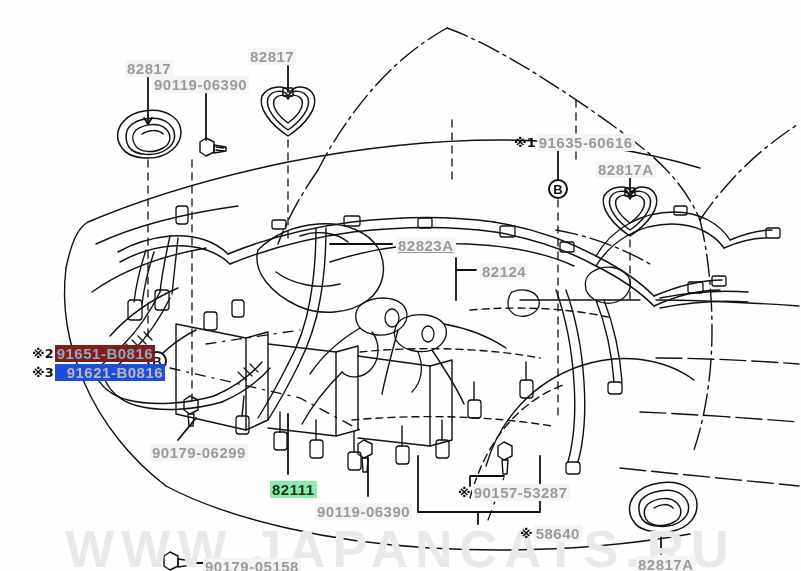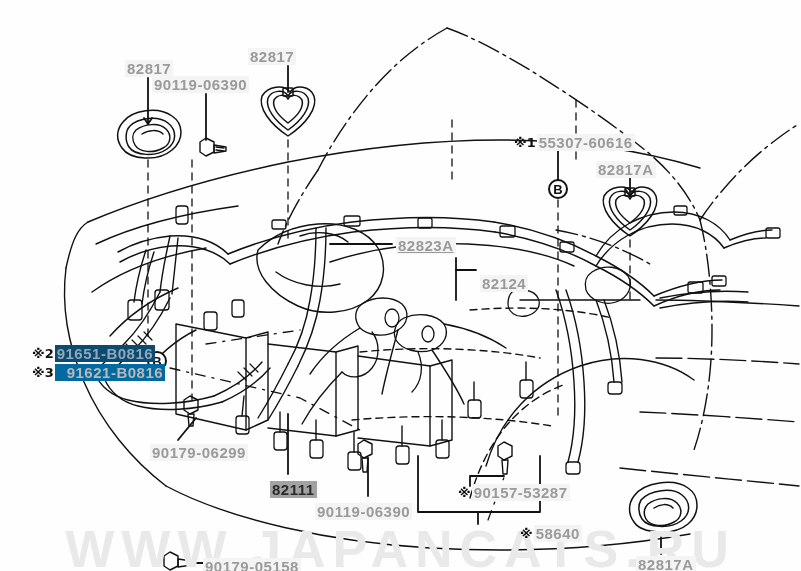--- a/index.html
+++ b/index.html
@@ -8,23 +8,23 @@
   #artwork{position:absolute;left:0;top:0;width:801px;height:571px;}
 
   .wm{position:absolute;left:0;top:519px;width:801px;text-align:center;
       font-family:"Liberation Sans",sans-serif;font-size:52px;font-weight:700;
       letter-spacing:7px;color:#e9e9e9;white-space:nowrap;user-select:none;
       pointer-events:none;}
 
   .lbl{position:absolute;font-family:"Liberation Sans",sans-serif;
        font-size:15px;font-weight:700;letter-spacing:.5px;white-space:nowrap;
        color:#9a9a9a;background:#f4f4f4;padding:0 2px;line-height:17px;}
-  .lbl.dark{color:#2a2a2a;background:#a3a3a3;}
-  .lbl.hl{color:#8fa9bd;background:#0c4a6e;}
-  .lbl.dim{color:#b9b9b9;background:#0369a1;padding-left:12px;}
+  .lbl.dark{color:#2a2a2a;background:#86efac;}
+  .lbl.hl{color:#8fa9bd;background:#7f1d1d;}
+  .lbl.dim{color:#b9b9b9;background:#1d4ed8;padding-left:12px;}
 
   .refmark{position:absolute;font-family:"DejaVu Sans",sans-serif;font-size:13px;
            font-weight:700;color:#111;white-space:nowrap;line-height:17px;}
 </style>
 </head>
 <body>
 
 <div id="stage">
 
   <svg id="artwork" viewBox="0 0 801 571" xmlns="http://www.w3.org/2000/svg">
@@ -330,30 +330,30 @@
         <span class="lbl " style="position: static;">82817</span>
       </div>
       <div style="position: absolute; left: 248px; top: 48px; display: flex; align-items: center;">
         <span class="lbl " style="position: static;">82817</span>
       </div>
       <div style="position: absolute; left: 152px; top: 76px; display: flex; align-items: center;">
         <span class="lbl " style="position: static;">90119-06390</span>
       </div>
       <div style="position: absolute; left: 514px; top: 134px; display: flex; align-items: center;">
         <span class="refmark" style="position: static; margin-right: 1px;">※1</span>
-        <span class="lbl " style="position: static;">55307-60616</span>
+        <span class="lbl " style="position: static;">91635-60616</span>
       </div>
       <div style="position: absolute; left: 596px; top: 161px; display: flex; align-items: center;">
         <span class="lbl " style="position: static;">82817A</span>
       </div>
       <div style="position: absolute; left: 396px; top: 237px; display: flex; align-items: center;">
         <span class="lbl " style="position: static; text-decoration: underline;">82823A</span>
       </div>
       <div style="position: absolute; left: 480px; top: 263px; display: flex; align-items: center;">
-        <span class="lbl " style="position: static; margin-top: 12px;">82124</span>
+        <span class="lbl " style="position: static;">82124</span>
       </div>
       <div style="position: absolute; left: 32px; top: 345px; display: flex; align-items: center;">
         <span class="refmark" style="position: static; margin-right: 1px;">※2</span>
         <span class="lbl hl" style="position: static;">91651-B0816</span>
       </div>
       <div style="position: absolute; left: 32px; top: 364px; display: flex; align-items: center;">
         <span class="refmark" style="position: static; margin-right: 1px;">※3</span>
         <span class="lbl dim" style="position: static;">91621-B0816</span>
       </div>
       <div style="position: absolute; left: 150px; top: 444px; display: flex; ">

